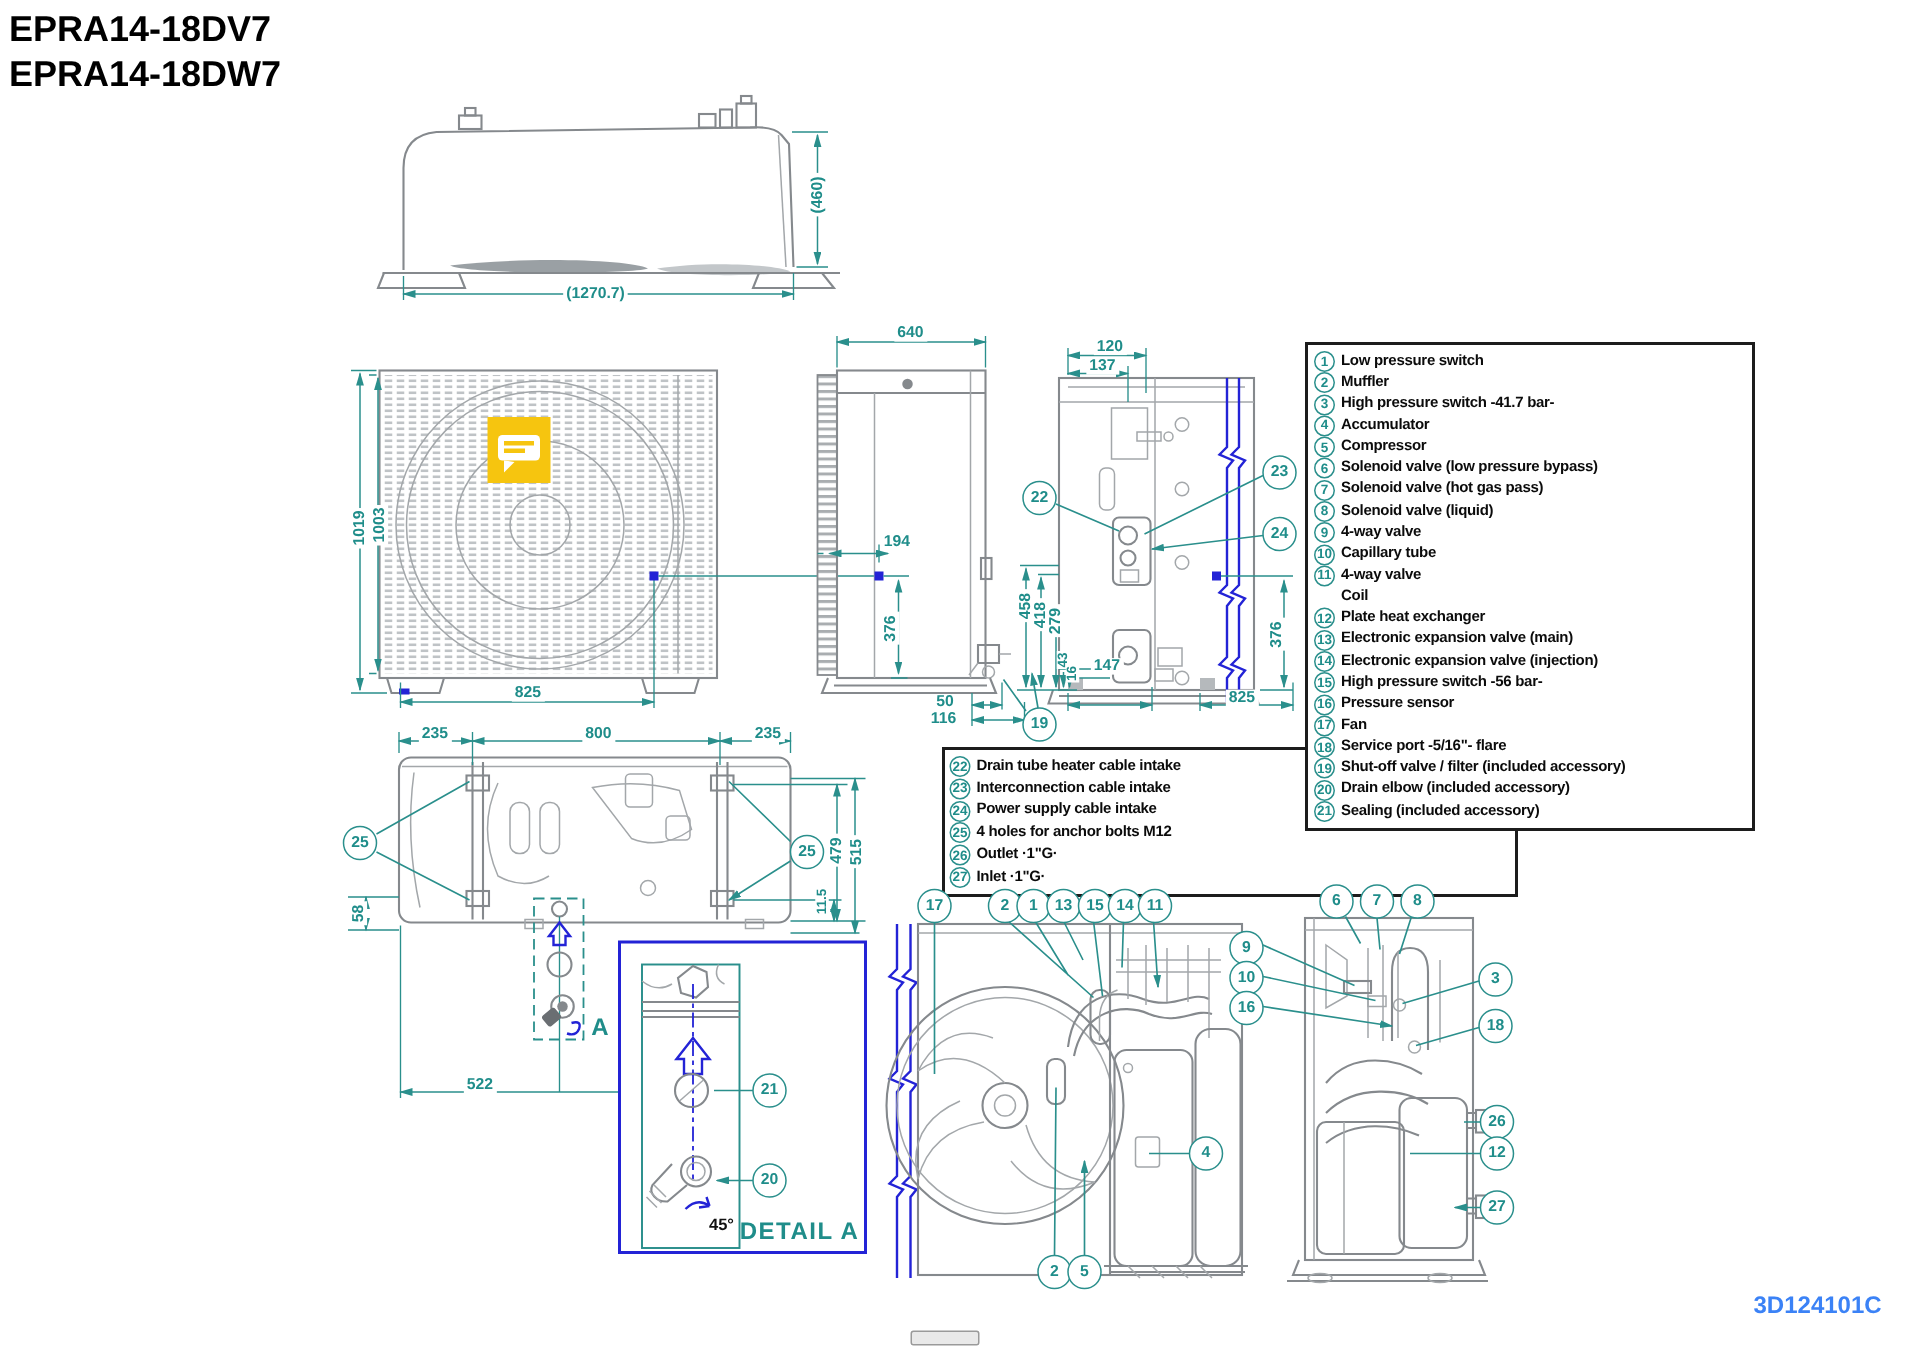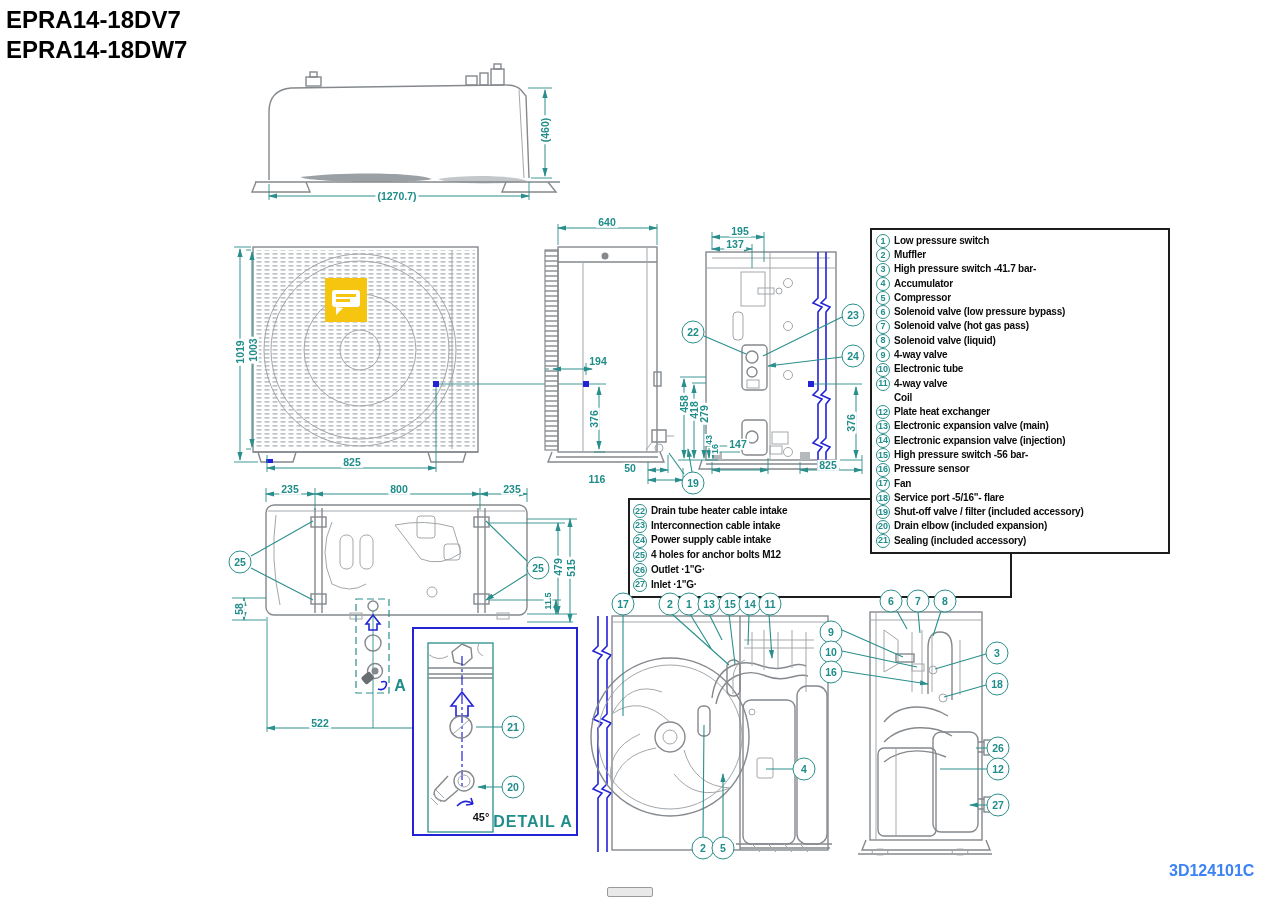--- a/index.html
+++ b/index.html
@@ -288,22 +288,22 @@
 
 <div class="dim rot" style="left:545px;top:130px">(460)</div>
 <div class="dim" style="left:397px;top:196px">(1270.7)</div>
 <div class="dim rot" style="left:240px;top:352px">1019</div>
 <div class="dim rot" style="left:253px;top:350px">1003</div>
 <div class="dim" style="left:352px;top:462px">825</div>
 <div class="dim" style="left:607px;top:222px">640</div>
 <div class="dim" style="left:598px;top:361px">194</div>
 <div class="dim rot" style="left:594px;top:419px">376</div>
 <div class="dim" style="left:630px;top:468px">50</div>
-<div class="dim" style="left:597px;top:479px">116</div>
-<div class="dim" style="left:740px;top:231px">195</div>
+<div class="dim" style="left:629px;top:479px">116</div>
+<div class="dim" style="left:740px;top:231px">120</div>
 <div class="dim" style="left:735px;top:244px">137</div>
 <div class="dim rot" style="left:684px;top:404px">458</div>
 <div class="dim rot" style="left:694px;top:410px">418</div>
 <div class="dim rot" style="left:704px;top:414px">279</div>
 <div class="dim rot sm" style="left:709px;top:440px">43</div>
 <div class="dim rot sm" style="left:715px;top:449px">16</div>
 <div class="dim" style="left:738px;top:444px">147</div>
 <div class="dim rot" style="left:851px;top:423px">376</div>
 <div class="dim" style="left:828px;top:465px">825</div>
 <div class="dim" style="left:290px;top:489px">235</div>
@@ -380,21 +380,21 @@
   <div class="lg-row">
       <span class="lg-num">8</span>
       <span class="lg-label">Solenoid valve (liquid)</span>
     </div>
   <div class="lg-row">
       <span class="lg-num">9</span>
       <span class="lg-label">4-way valve</span>
     </div>
   <div class="lg-row">
       <span class="lg-num">10</span>
-      <span class="lg-label">Electronic tube</span>
+      <span class="lg-label">Capillary tube</span>
     </div>
   <div class="lg-row">
       <span class="lg-num">11</span>
       <span class="lg-label">4-way valve</span>
     </div>
   <div class="lg-row">
       <span class="lg-num ghost"></span>
       <span class="lg-label">Coil</span>
     </div>
   <div class="lg-row">
@@ -424,21 +424,21 @@
   <div class="lg-row">
       <span class="lg-num">18</span>
       <span class="lg-label">Service port -5/16"- flare</span>
     </div>
   <div class="lg-row">
       <span class="lg-num">19</span>
       <span class="lg-label">Shut-off valve / filter (included accessory)</span>
     </div>
   <div class="lg-row">
       <span class="lg-num">20</span>
-      <span class="lg-label">Drain elbow (included expansion)</span>
+      <span class="lg-label">Drain elbow (included accessory)</span>
     </div>
   <div class="lg-row">
       <span class="lg-num">21</span>
       <span class="lg-label">Sealing (included accessory)</span>
     </div>
 </div>
 
 <div class="legend legend-intakes">
   <div class="lg-row">
       <span class="lg-num">22</span>

